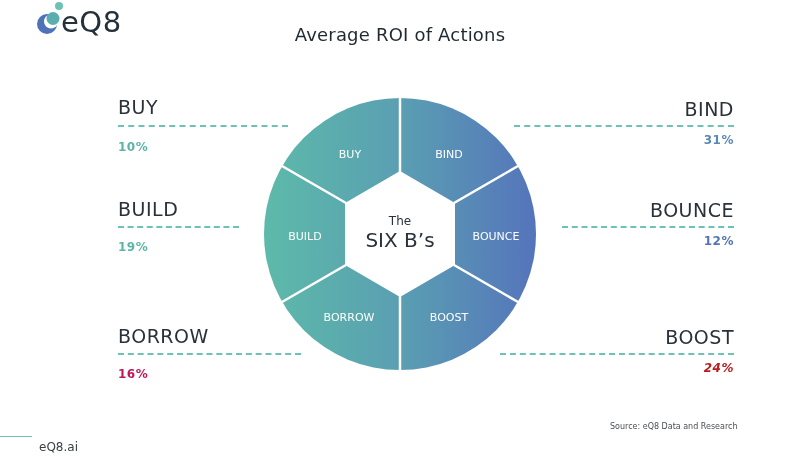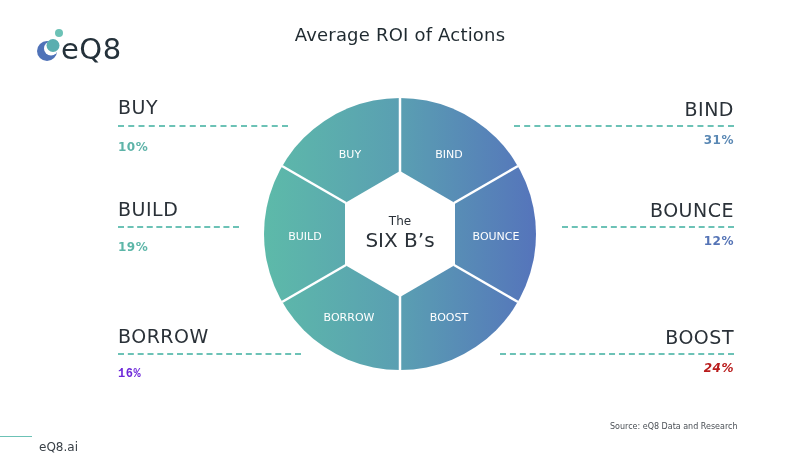--- a/index.html
+++ b/index.html
@@ -3,21 +3,21 @@
   <meta charset="utf-8">
   <style>
     html, body { margin: 0; padding: 0; }
     body {
       width: 800px; height: 458px; position: relative; overflow: hidden;
       background: #ffffff;
       font-family: "DejaVu Sans", "Liberation Sans", sans-serif;
       color: #24313a;
     }
     .abs { position: absolute; }
-    .logo { left: 36px; top: 28px; width: 100px; height: 42px; text-align: center; }
+    .logo { left: 36px; top: 1px; width: 100px; height: 42px; text-align: center; }
     .logo-text {
       position: absolute; left: 25px; top: 4px;
       font-size: 29px; color: #24313a; letter-spacing: 0.5px;
       font-family: "DejaVu Sans", sans-serif;
     }
     .title {
       left: 0; width: 800px; top: 24px; text-align: center;
       font-size: 18px; font-weight: normal; color: #1f2a30;
       font-family: "DejaVu Sans", sans-serif; letter-spacing: 0.2px;
     }
@@ -52,21 +52,21 @@
 <div class="abs label left" style="left:118px; top:96px;">BUY</div>
 <div class="dash" style="left:118px; top:125px; width:170px;"></div>
 <div class="abs pct left" style="left:118px; top:140px; color:#5db3a8;">10%</div>
 
 <div class="abs label left" style="left:118px; top:198px;">BUILD</div>
 <div class="dash" style="left:118px; top:226px; width:121px;"></div>
 <div class="abs pct left" style="left:118px; top:240px; color:#5cb6a8;">19%</div>
 
 <div class="abs label left" style="left:118px; top:325px;">BORROW</div>
 <div class="dash" style="left:118px; top:353px; width:183px;"></div>
-<div class="abs pct left" style="left:118px; top:367px; color:#6d28d9;font-family:Liberation Mono, monospace;">16%</div>
+<div class="abs pct left" style="left:118px; top:367px; color:#be185d;">16%</div>
 
 <div class="abs label right" style="right:66px; top:98px;">BIND</div>
 <div class="dash" style="left:514px; top:125px; width:220px;"></div>
 <div class="abs pct right" style="right:66px; top:133px; color:#5a88b4;">31%</div>
 
 <div class="abs label right" style="right:66px; top:199px;">BOUNCE</div>
 <div class="dash" style="left:562px; top:226px; width:172px;"></div>
 <div class="abs pct right" style="right:66px; top:234px; color:#5574b6;text-align:right;">12%</div>
 
 <div class="abs label right" style="right:66px; top:326px;">BOOST</div>

